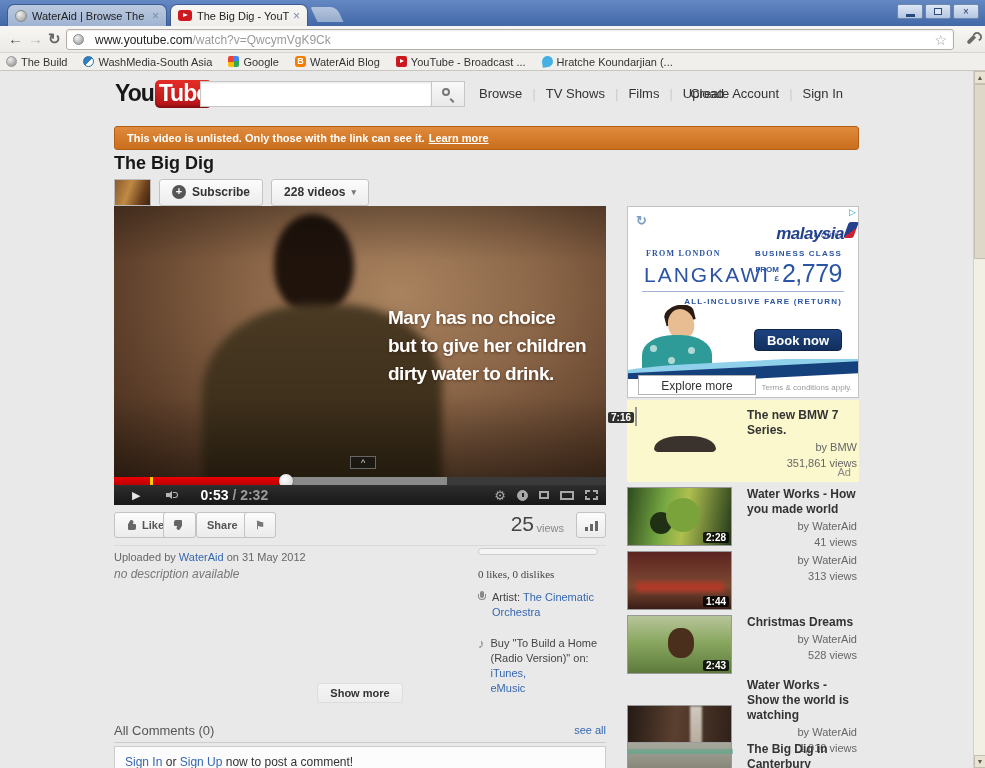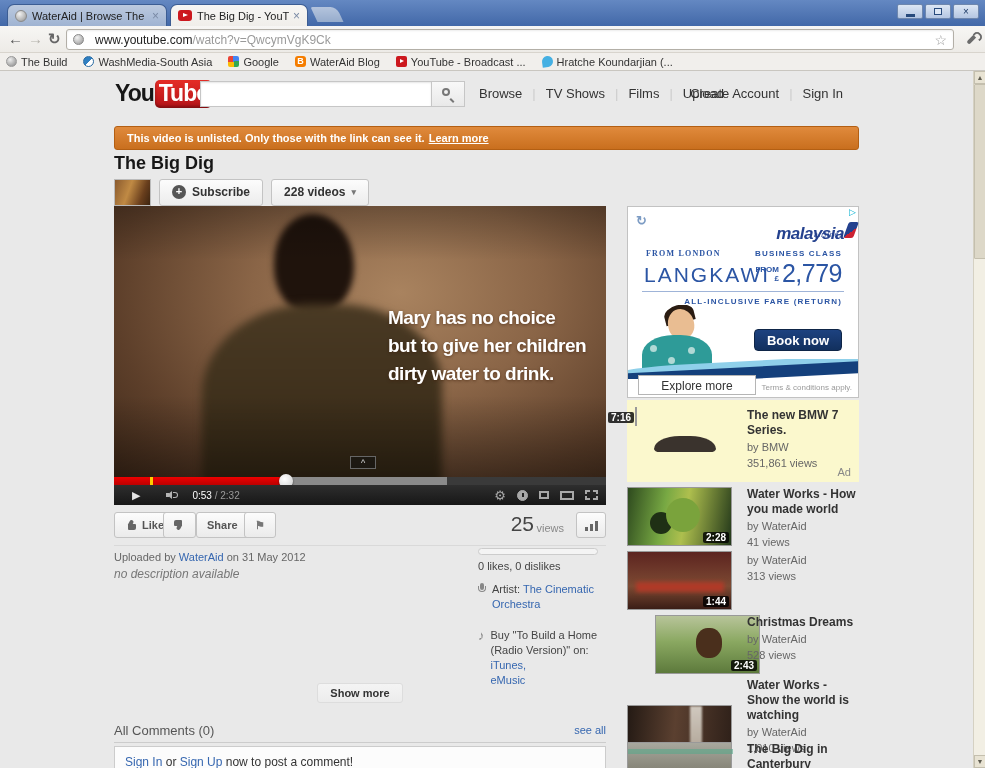--- a/index.html
+++ b/index.html
@@ -116,21 +116,21 @@
     background:radial-gradient(circle at 40% 35%, #fff, #ccc); box-shadow:0 1px 2px rgba(0,0,0,.6); }
   .p-bar { position:absolute; left:0; top:279px; width:492px; height:20px;
     background:linear-gradient(#2e2e2e,#171717); display:flex; align-items:center; }
   .p-play { color:#e5e5e5; font-size:11px; margin-left:18px; }
   .ic-speaker { position:relative; width:10px; height:10px; margin-left:26px; }
   .ic-speaker::before { content:""; position:absolute; left:0; top:3px; width:3px; height:4px; background:#b5b5b5; }
   .ic-speaker::after { content:""; position:absolute; left:1px; top:1px; border-right:5px solid #b5b5b5;
     border-top:4px solid transparent; border-bottom:4px solid transparent; }
   .spk-arc { position:absolute; left:7px; top:2px; width:5px; height:6px; border:1.5px solid #b5b5b5; border-left:none;
     border-radius:0 6px 6px 0; }
-  .p-time { font-size:10px; margin-left:16px; color:#fff; }
+  .p-time { font-size:14px; margin-left:24px; color:#fff;font-weight:bold; }
   .p-time .rest { color:#9a9a9a; }
   .p-right { position:absolute; right:8px; top:0; height:20px; display:flex; align-items:center; gap:11px; }
   .ic-gear { color:#a8a8a8; font-size:13px; line-height:13px; }
   .ic-clock { width:11px; height:11px; border:1.5px solid #a8a8a8; border-radius:50%; position:relative; background:#a8a8a8; }
   .ic-clock::after { content:""; position:absolute; left:4px; top:2px; width:2px; height:4px; background:#222; }
   .ic-rect-s { width:10px; height:8px; border:2px solid #a8a8a8; }
   .ic-rect-l { width:14px; height:9px; border:2px solid #a8a8a8; }
   .ic-fs { width:13px; height:10px; background-image:
       linear-gradient(#a8a8a8,#a8a8a8),linear-gradient(#a8a8a8,#a8a8a8),linear-gradient(#a8a8a8,#a8a8a8),linear-gradient(#a8a8a8,#a8a8a8),
       linear-gradient(#a8a8a8,#a8a8a8),linear-gradient(#a8a8a8,#a8a8a8),linear-gradient(#a8a8a8,#a8a8a8),linear-gradient(#a8a8a8,#a8a8a8);
@@ -154,21 +154,21 @@
     background-image:linear-gradient(#666,#666),linear-gradient(#666,#666),linear-gradient(#666,#666);
     background-size:3px 4px,3px 7px,3px 10px; background-position:left bottom,5px bottom,10px bottom; background-repeat:no-repeat; }
   .divider-h { position:absolute; left:114px; top:474px; width:492px; border-top:1px solid #d9d9d9; }
 
   .upload-line { position:absolute; left:114px; top:480px; font-size:11px; color:#666; }
   a.blue { color:#3667b0; text-decoration:none; }
   .desc { position:absolute; left:114px; top:496px; font-size:12px; font-style:italic; color:#777; }
 
   .info-col { position:absolute; left:478px; top:477px; width:128px; font-size:11px; color:#444; }
   .ratio-bar { width:120px; height:7px; border:1px solid #ccc; border-radius:4px; background:#f4f4f4; }
-  .likes-line { margin-top:5px; }
+  .likes-line { margin-top:13px;font-family:Liberation Serif, serif; }
   .meta-row { margin-top:10px; display:flex; gap:6px; line-height:15px; }
   .ic-mic { position:relative; width:8px; height:13px; flex:none; margin-top:1px; }
   .ic-mic::before { content:""; position:absolute; left:2px; top:0; width:4px; height:7px; background:#888; border-radius:2px; }
   .ic-mic::after { content:""; position:absolute; left:0px; top:3px; width:6px; height:5px; border:1px solid #888; border-top:none; border-radius:0 0 5px 5px; }
   .ic-note { color:#888; font-size:13px; flex:none; }
   .show-more-wrap { position:absolute; left:114px; top:612px; width:492px; text-align:center; }
   .show-more { display:inline-block; font-size:11px; font-weight:bold; color:#333; border:1px solid #ddd;
     border-radius:3px; padding:3px 12px; background:linear-gradient(#f4f4f4,#ececec); }
 
   .comments-hdr { position:absolute; left:114px; top:652px; width:492px; font-size:13px; color:#555; }
@@ -206,21 +206,21 @@
   .ad-footer { position:absolute; left:0; top:172px; width:230px; height:18px; background:#fff; }
   .explore { position:absolute; left:10px; top:-4px; width:118px; height:20px; background:#fff; border:1px solid #b5b5b5;
     font-size:12px; color:#333; text-align:center; line-height:20px; }
   .terms { position:absolute; right:6px; top:4px; font-size:8px; color:#9a9a9a; }
 
   .bmw { position:absolute; left:627px; top:329px; width:232px; height:82px; background:#fbf8cd; }
   .sb-thumbimg { position:absolute; width:105px; height:59px; border:1px solid #999; }
   .dur { position:absolute; right:2px; bottom:2px; background:rgba(0,0,0,.8); color:#fff; font-size:10px; font-weight:bold; padding:0 3px; border-radius:2px; }
   .sb-text { position:absolute; left:120px; width:110px; }
   .sb-title { font-size:12px; font-weight:bold; color:#333; line-height:15px; }
-  .sb-meta { font-size:11px; color:#666; line-height:14px; margin-top:2px; }
+  .sb-meta { font-size:11px; color:#666; line-height:14px; margin-top:2px;text-align:right; }
   .ad-badge { position:absolute; right:8px; bottom:4px; font-size:11px; color:#888; }
   .t-bmw { background:linear-gradient(105deg,#8c9a8e 0%,#b9c2b4 30%,#5d6a58 70%,#3c4438 100%); position:relative; }
   .t-bmw::after { content:""; position:absolute; left:18px; top:28px; width:62px; height:16px; background:#3a332d; border-radius:45% 45% 10% 10%/90% 90% 20% 20%; }
   .t-g1 { background:linear-gradient(100deg,#2e4a1e 0%,#77a843 35%,#aebf4e 55%,#23381a 100%); }
   .t-g1::after { content:""; position:absolute; left:38px; top:10px; width:34px; height:34px; background:#7aa33c; border-radius:50%; box-shadow:-22px 8px 0 -6px #1f3015; }
   .t-red { background:linear-gradient(#5c2420,#7d4a33 60%,#3a1d16); }
   .t-red::after { content:""; position:absolute; left:8px; top:30px; width:88px; height:10px; background:#b03a28; filter:blur(2px); }
   .t-xmas { background:linear-gradient(#b8c49a 0%,#8aa861 45%,#5d7a3c 100%); }
   .t-xmas::after { content:""; position:absolute; left:40px; top:12px; width:26px; height:30px; background:#4a2f1c; border-radius:45%; }
   .t-water { background:linear-gradient(95deg,#241a14 0%,#5b4030 45%,#2e2019 100%); }
@@ -506,21 +506,21 @@
     <div class="rel-item" style="top:480px;">
       <span class="sb-thumbimg t-red" style="left:0;top:0;">
           <span class="dur">1:44</span>
         </span>
       <span class="sb-text" style="top:0;">
         <div class="sb-meta">by WaterAid</div>
         <div class="sb-meta">313 views</div>
       </span>
     </div>
     <div class="rel-item" style="top:544px;">
-      <span class="sb-thumbimg t-xmas" style="left:0;top:0;margin-left:28px;">
+      <span class="sb-thumbimg t-xmas" style="left:0;top:0;">
           <span class="dur">2:43</span>
         </span>
       <span class="sb-text" style="top:0;">
         <div class="sb-title">Christmas Dreams</div>
         <div class="sb-meta">by WaterAid</div>
         <div class="sb-meta">528 views</div>
       </span>
     </div>
     <div class="rel-item" style="top:607px;">
       <span class="sb-thumbimg t-water" style="left:0;top:0;margin-top:27px;">

